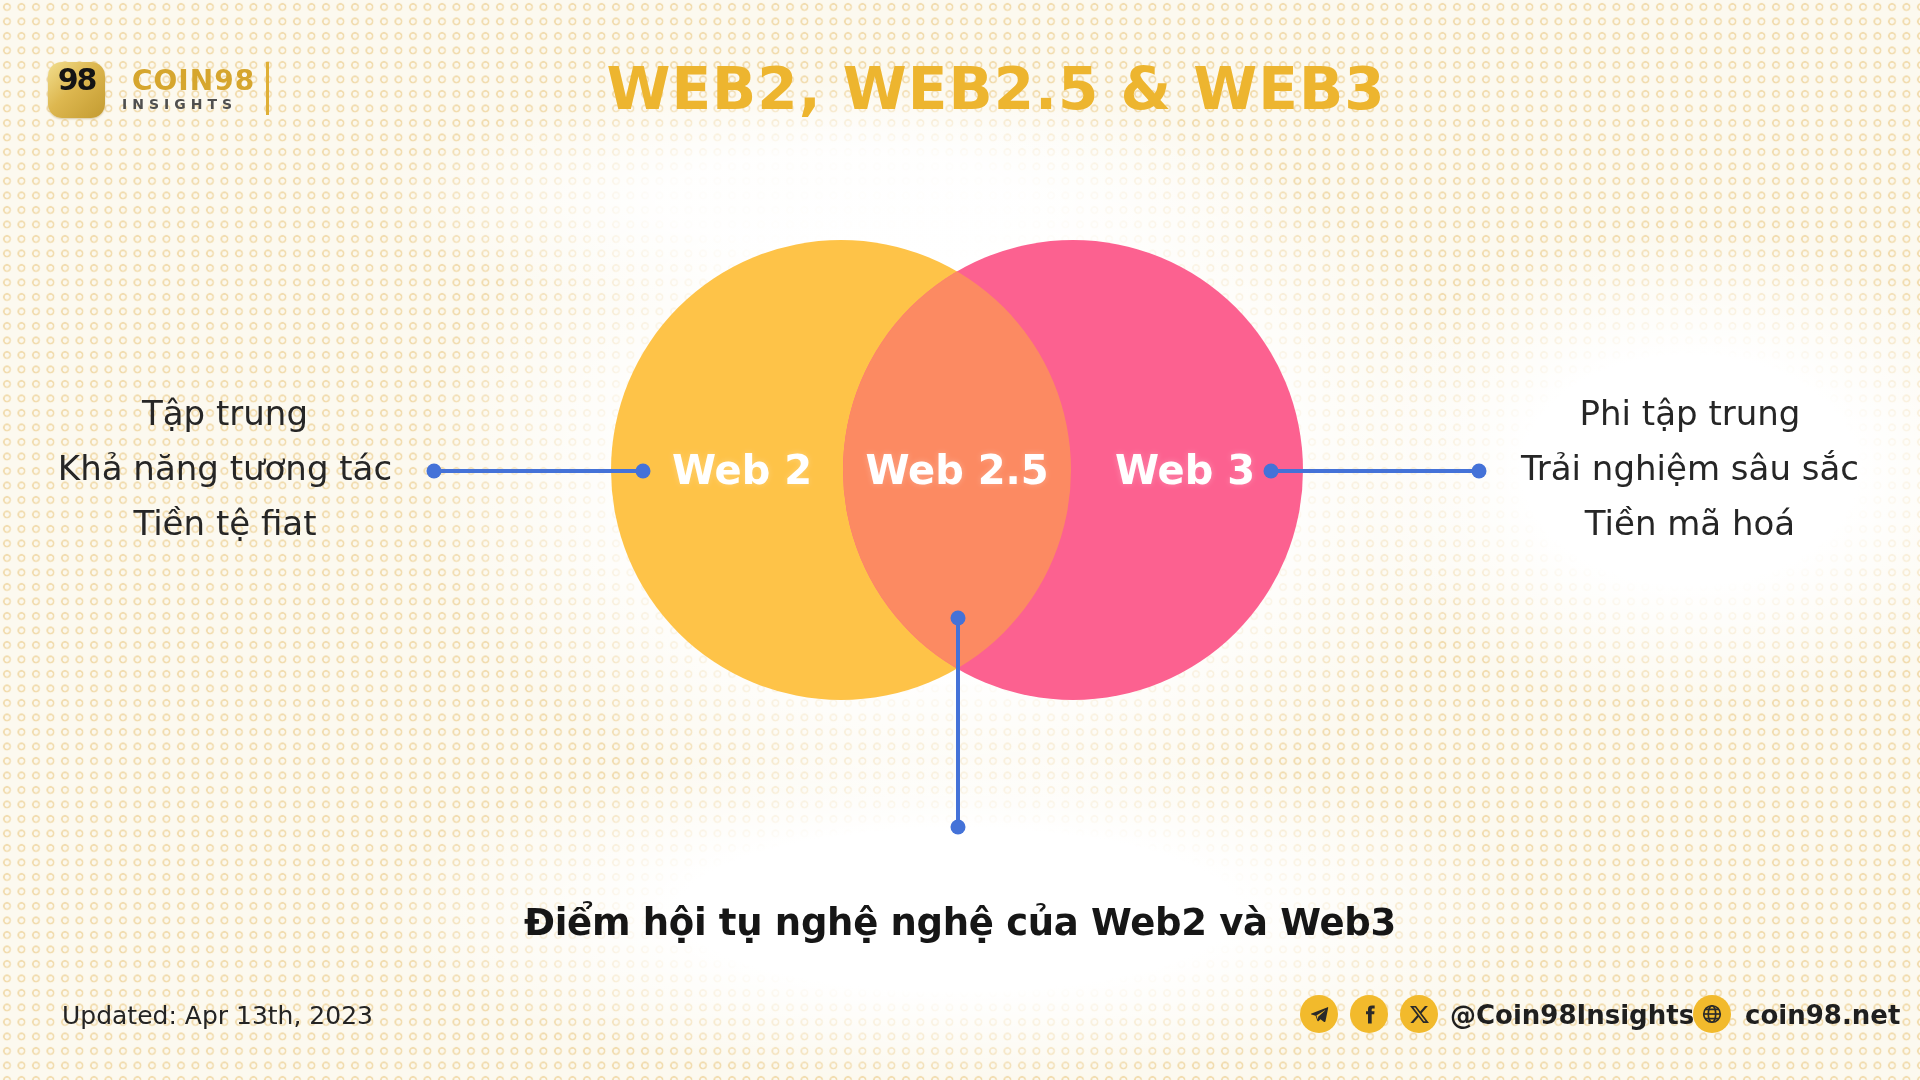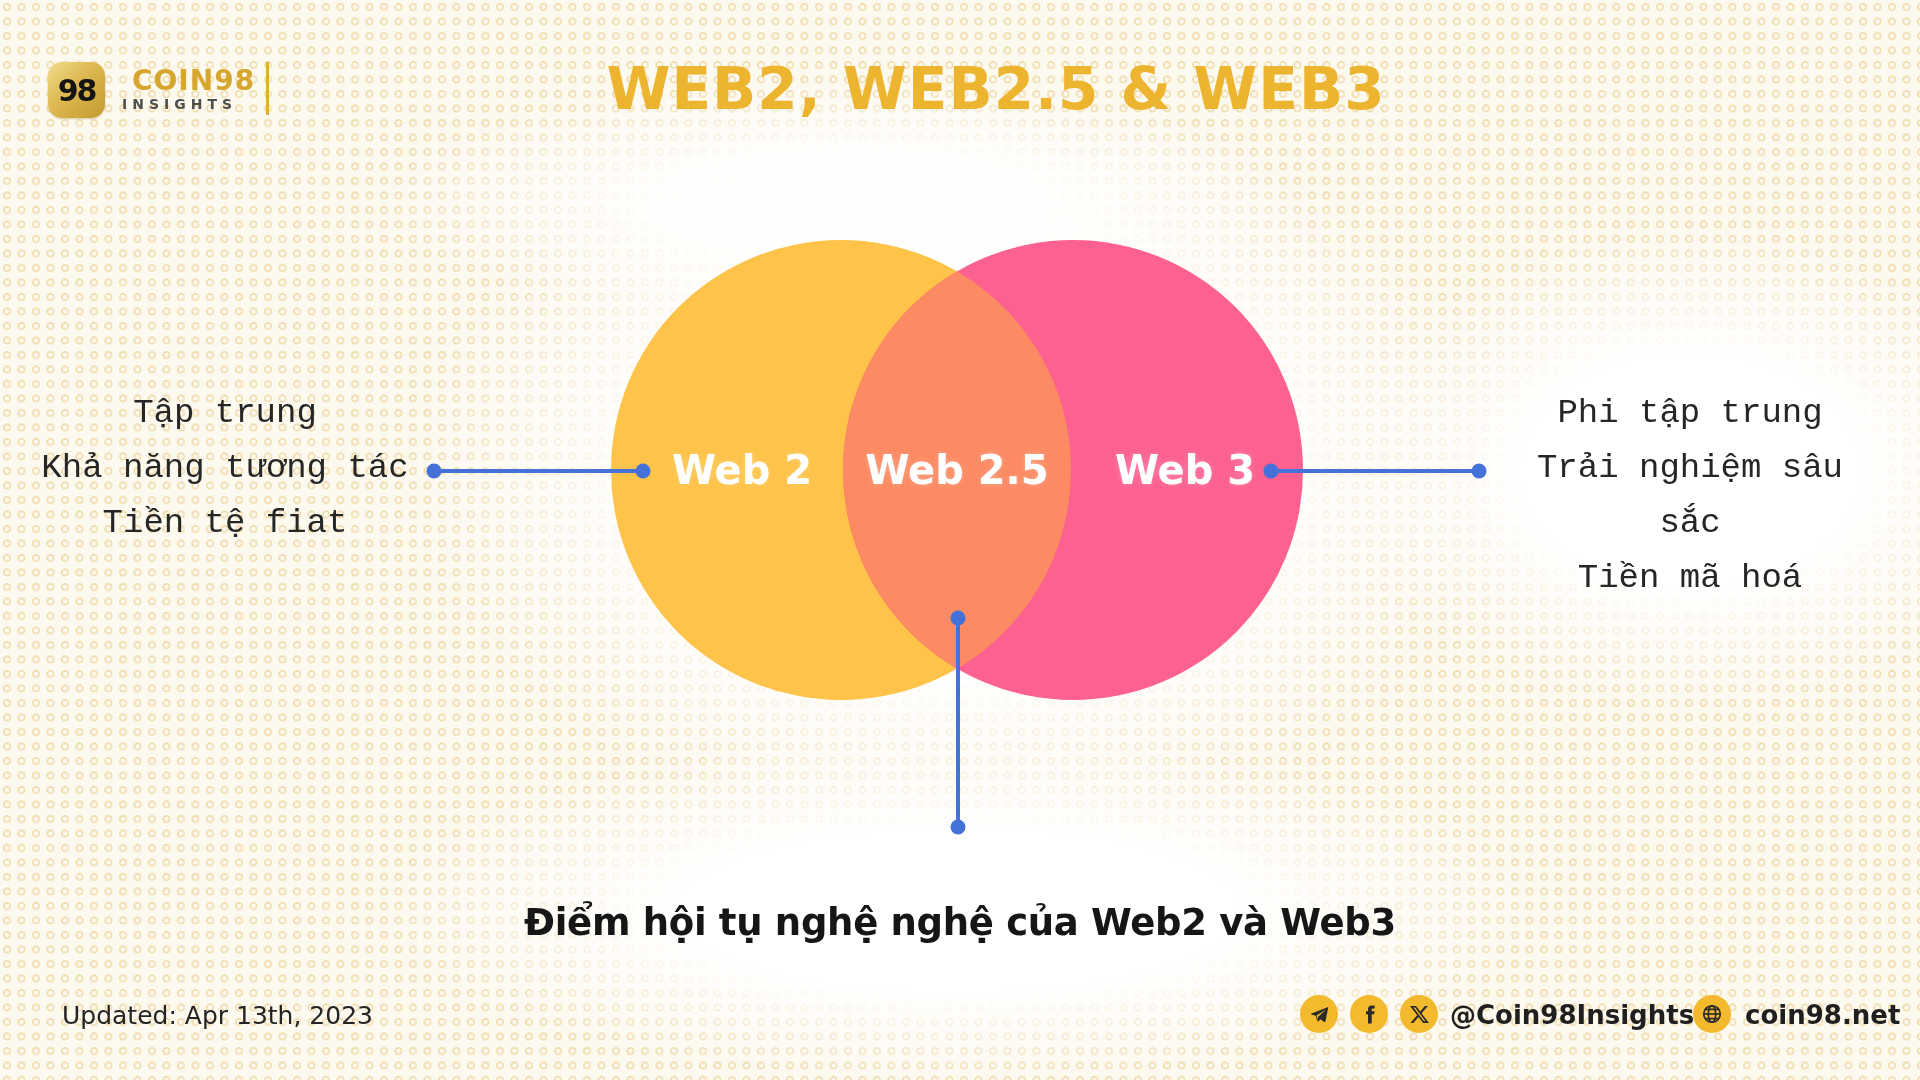--- a/index.html
+++ b/index.html
@@ -23,21 +23,21 @@
       radial-gradient(ellipse 350px 240px at 1690px 470px, #FFFFFF 48%, rgba(255,255,255,0) 100%),
       radial-gradient(ellipse 580px 170px at 958px 910px, #FFFFFF 48%, rgba(255,255,255,0) 100%),
       radial-gradient(ellipse 460px 120px at 840px 200px, rgba(255,255,255,0.92) 40%, rgba(255,255,255,0) 100%);
   }
   .layer{position:absolute;z-index:1;}
 
   
   .logo-box{
     position:absolute;left:48px;top:62px;width:57px;height:56px;border-radius:14px;
     background:linear-gradient(135deg,#F2DE8E 0%,#DDB74F 45%,#C39B31 100%);
-    display:flex;align-items:center;justify-content:center;
+    display:flex;align-items:flex-start;justify-content:center;
     box-shadow:0 1px 2px rgba(150,110,20,0.35);
   }
   .logo-mark{font-weight:800;font-size:30px;color:#141414;letter-spacing:-2px;}
   .brand-name{position:absolute;left:132px;top:64px;font-size:28px;font-weight:800;color:#D6A62E;letter-spacing:1px;}
   .brand-sub{position:absolute;left:122px;top:96px;font-size:14px;font-weight:600;color:#4F4F4F;letter-spacing:5px;}
   .header-divider{position:absolute;left:266px;top:62px;width:3px;height:53px;background:#DFAF35;}
   .page-title{
     position:absolute;left:0;top:56px;width:100%;text-align:center;
     font-size:58px;line-height:66px;font-weight:800;color:#EDB52F;letter-spacing:1px;padding-left:36px;
   }
@@ -47,21 +47,21 @@
     position:absolute;transform:translate(-50%,-50%);
     color:#FFFFFF;font-weight:700;font-size:40px;white-space:nowrap;
     text-shadow:0 0 6px rgba(255,255,255,0.25);
   }
 
   
   .conn{position:absolute;background:#4472D8;}
   .conn-dot{position:absolute;width:15px;height:15px;border-radius:50%;background:#4472D8;transform:translate(-50%,-50%);}
 
   
-  .attr-block{position:absolute;text-align:center;font-size:34px;line-height:55px;font-weight:500;color:#262626;font-family:Liberation Mono, monospace;}
+  .attr-block{position:absolute;text-align:center;font-size:34px;line-height:55px;font-weight:500;color:#262626;}
   .attr-left{left:20px;top:386px;width:410px;}
   .attr-right{left:1498px;top:386px;width:384px;}
 
   .caption{
     position:absolute;left:0;top:901px;width:100%;text-align:center;
     font-size:37px;font-weight:700;color:#161616;letter-spacing:-0.3px;
   }
 
   
   .updated{position:absolute;left:62px;top:1001px;font-size:25px;font-weight:500;color:#242424;}

